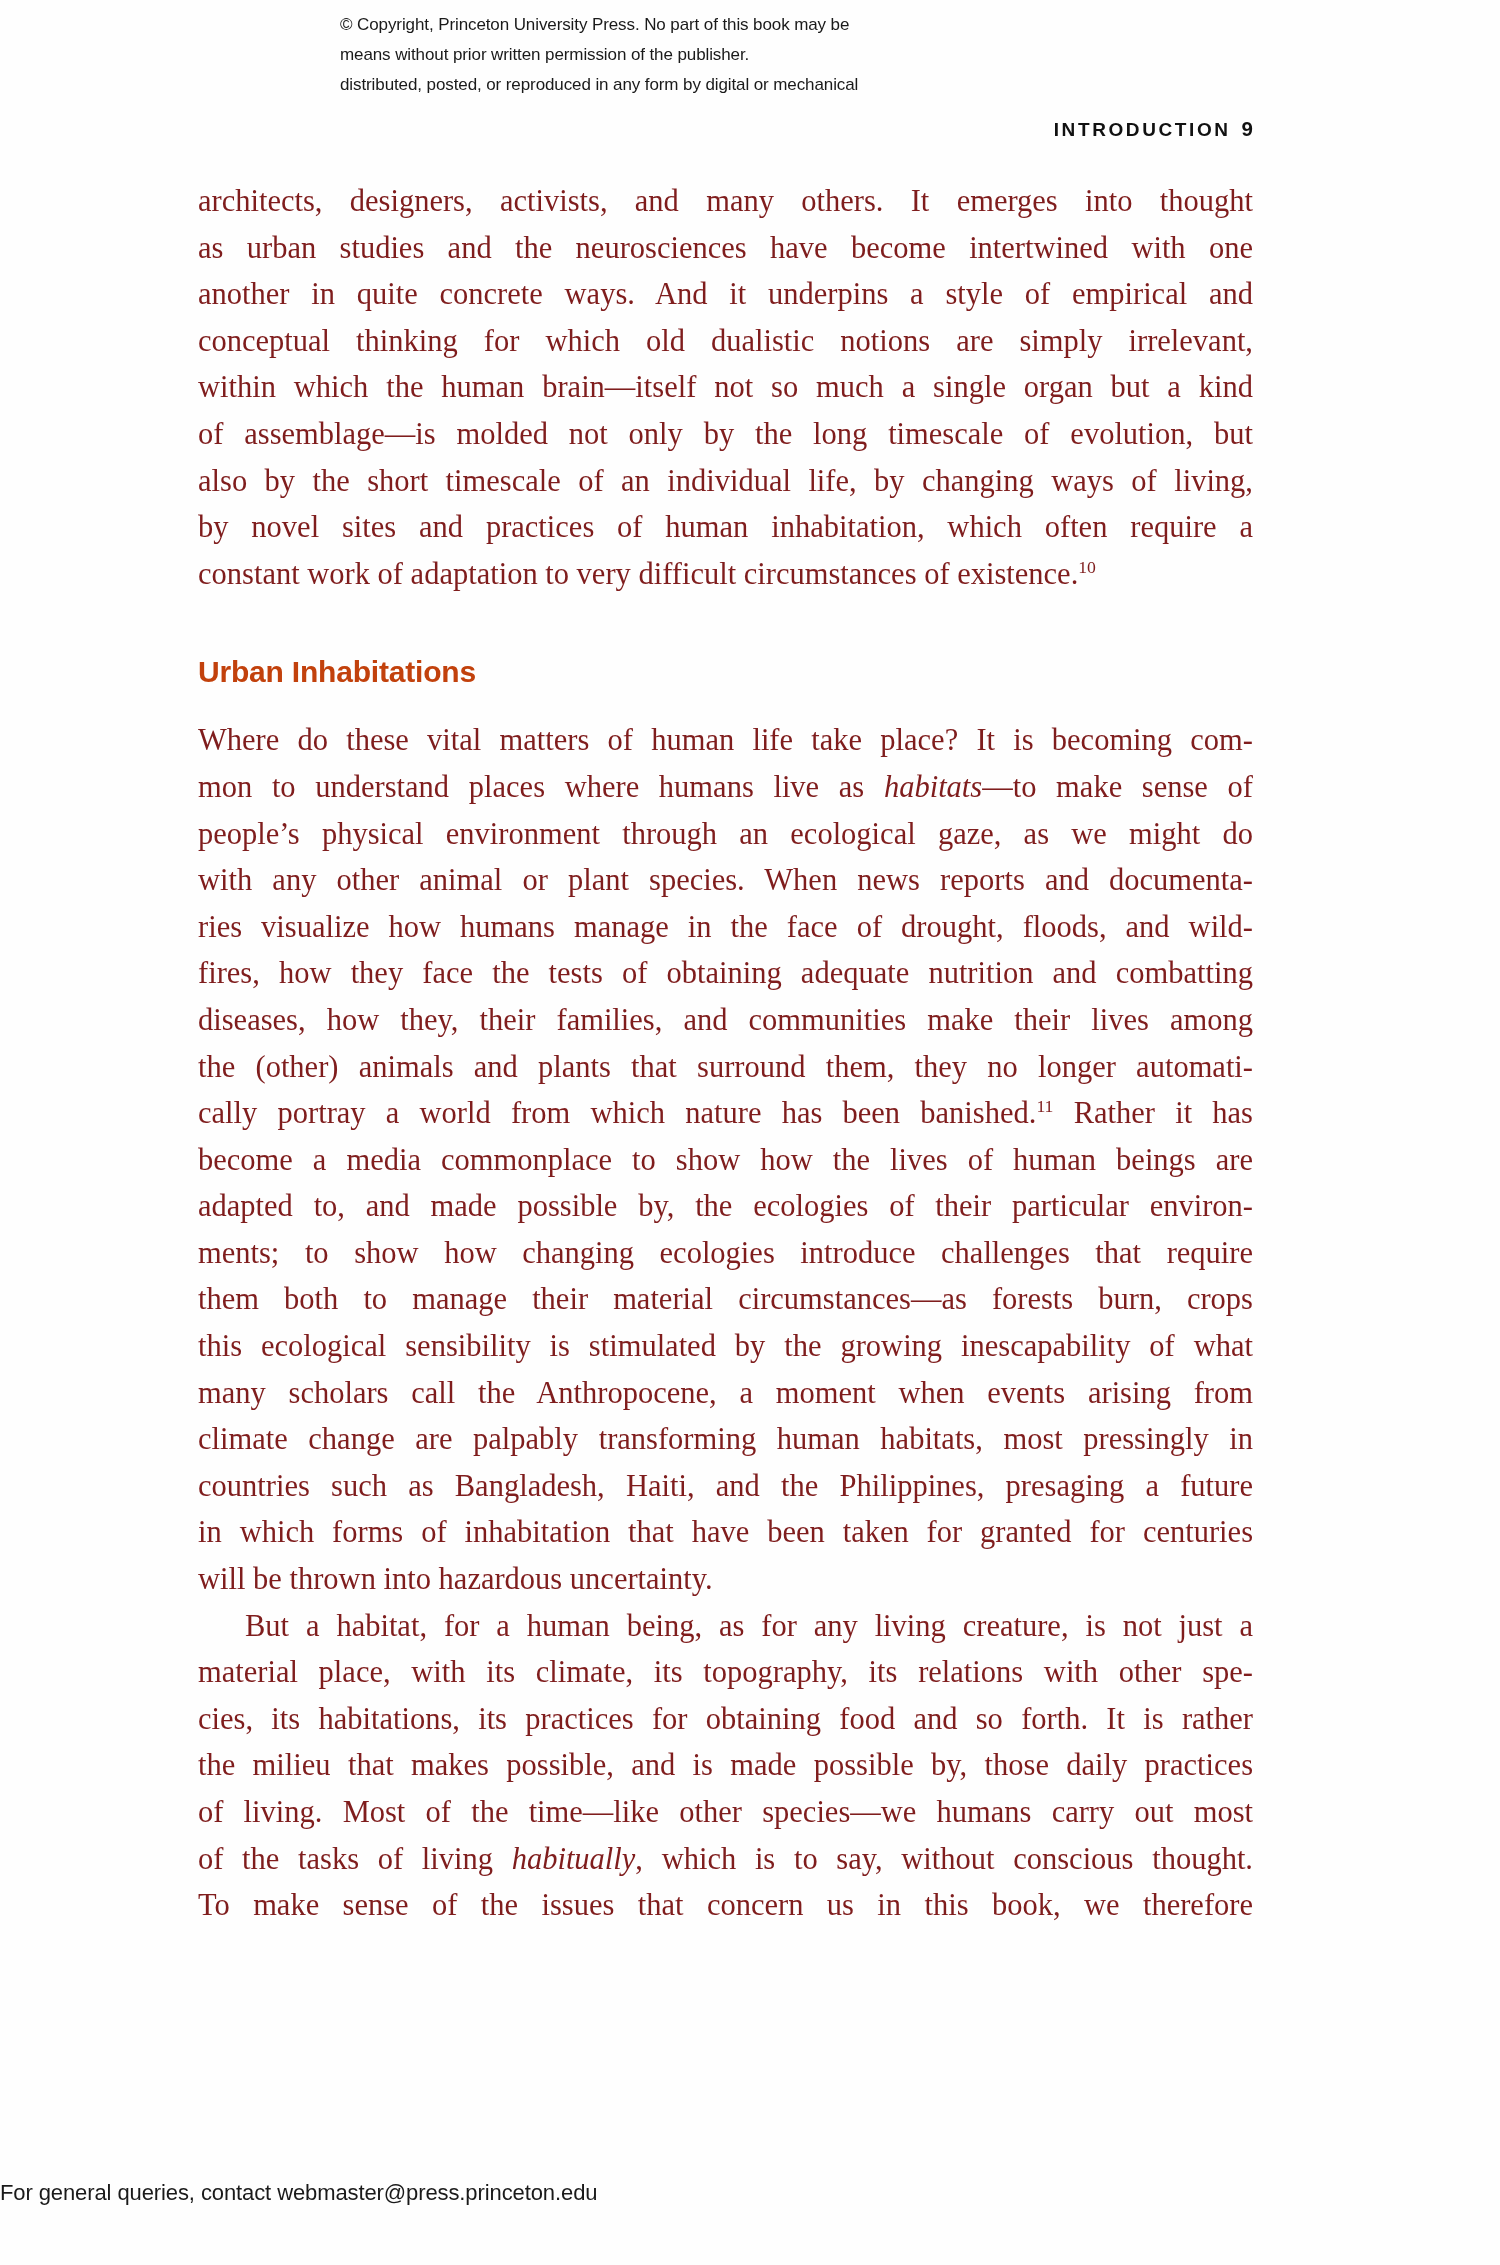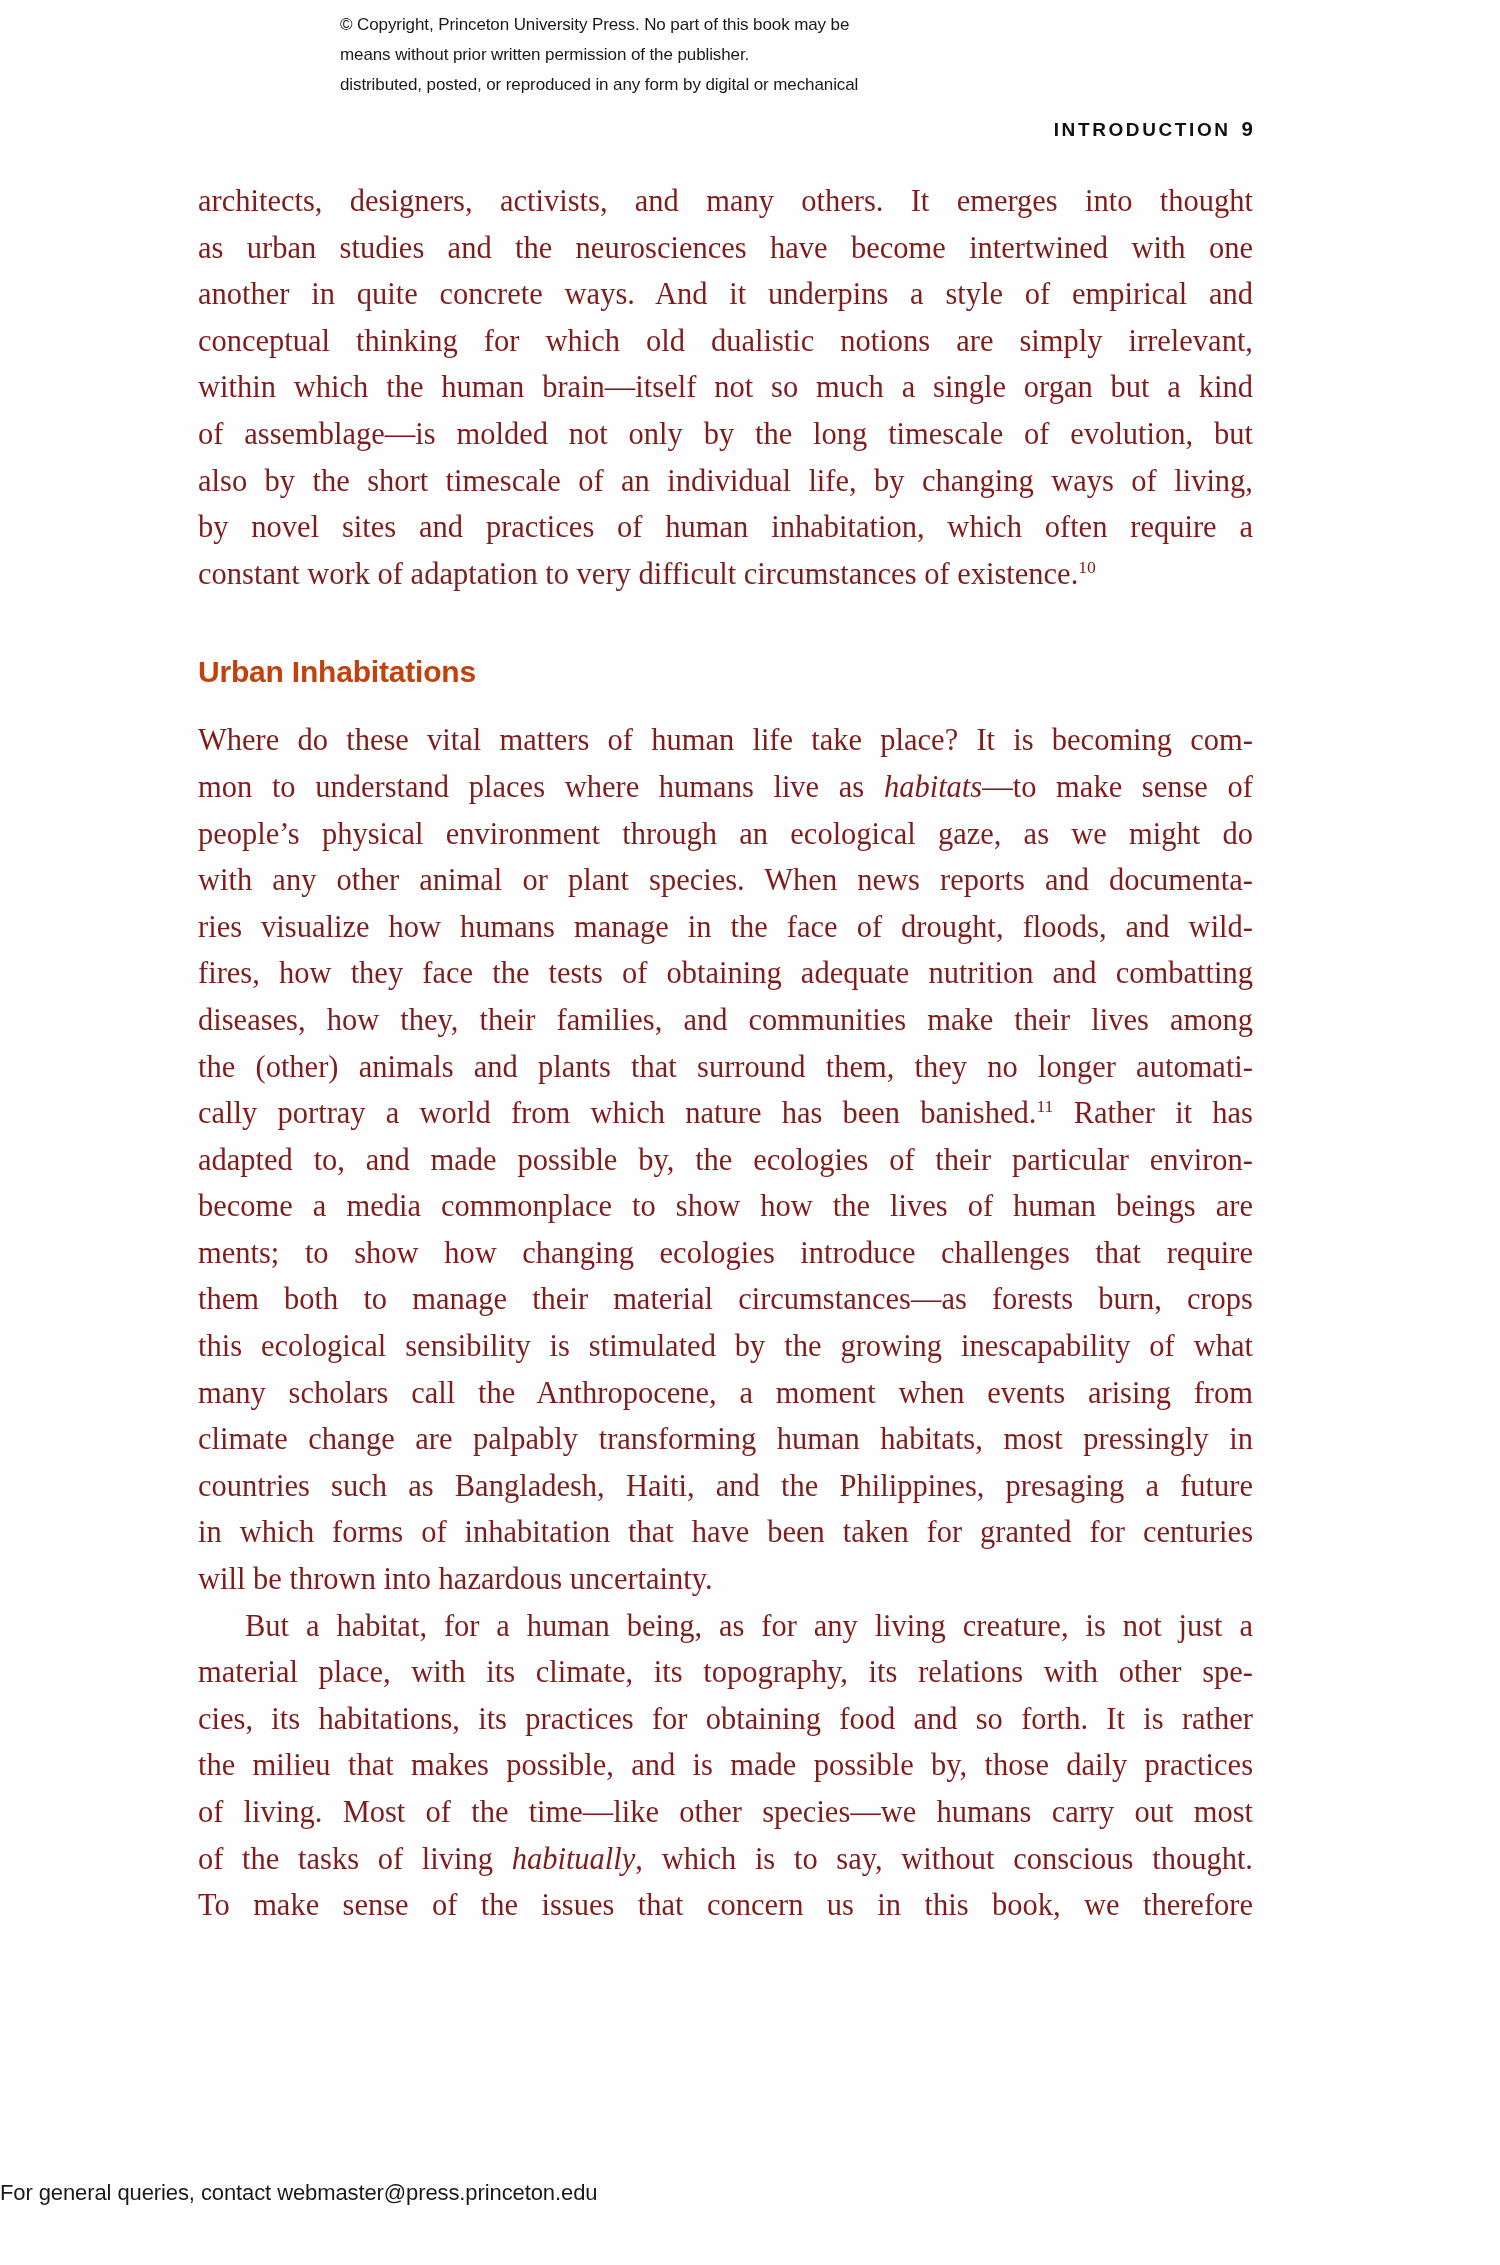--- a/index.html
+++ b/index.html
@@ -156,22 +156,22 @@
     <p class="para">
       <span class="ln j">Where do these vital matters of human life take place? It is becoming com-</span>
       <span class="ln j">mon to understand places where humans live as <em>habitats</em>—to make sense of</span>
       <span class="ln j">people’s physical environment through an ecological gaze, as we might do</span>
       <span class="ln j">with any other animal or plant species. When news reports and documenta-</span>
       <span class="ln j">ries visualize how humans manage in the face of drought, floods, and wild-</span>
       <span class="ln j">fires, how they face the tests of obtaining adequate nutrition and combatting</span>
       <span class="ln j">diseases, how they, their families, and communities make their lives among</span>
       <span class="ln j">the (other) animals and plants that surround them, they no longer automati-</span>
       <span class="ln j"><span>cally portray a world from which nature has been banished.</span><sup>11</sup><span> Rather it has</span></span>
+      <span class="ln j">become a media commonplace to show how the lives of human beings are</span>
       <span class="ln j">adapted to, and made possible by, the ecologies of their particular environ-</span>
-      <span class="ln j">become a media commonplace to show how the lives of human beings are</span>
       <span class="ln j">ments; to show how changing ecologies introduce challenges that require</span>
       <span class="ln j">them both to manage their material circumstances—as forests burn, crops</span>
       <span class="ln j">this ecological sensibility is stimulated by the growing inescapability of what</span>
       <span class="ln j">many scholars call the Anthropocene, a moment when events arising from</span>
       <span class="ln j">climate change are palpably transforming human habitats, most pressingly in</span>
       <span class="ln j">countries such as Bangladesh, Haiti, and the Philippines, presaging a future</span>
       <span class="ln j">in which forms of inhabitation that have been taken for granted for centuries</span>
       <span class="ln">will be thrown into hazardous uncertainty.</span>
     </p>
 

